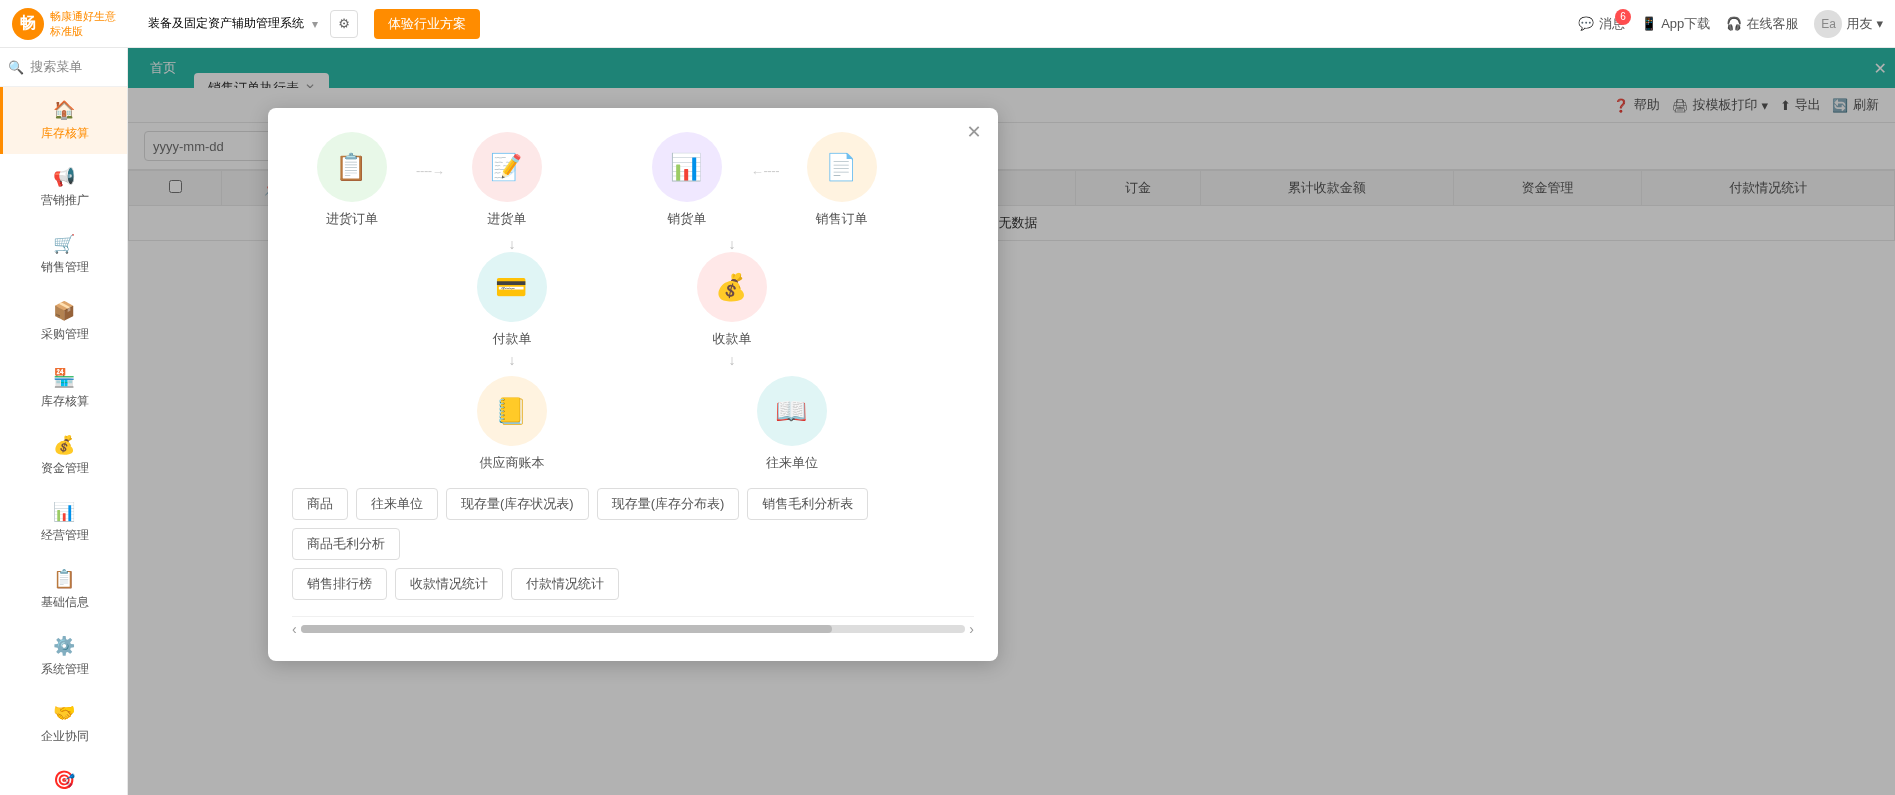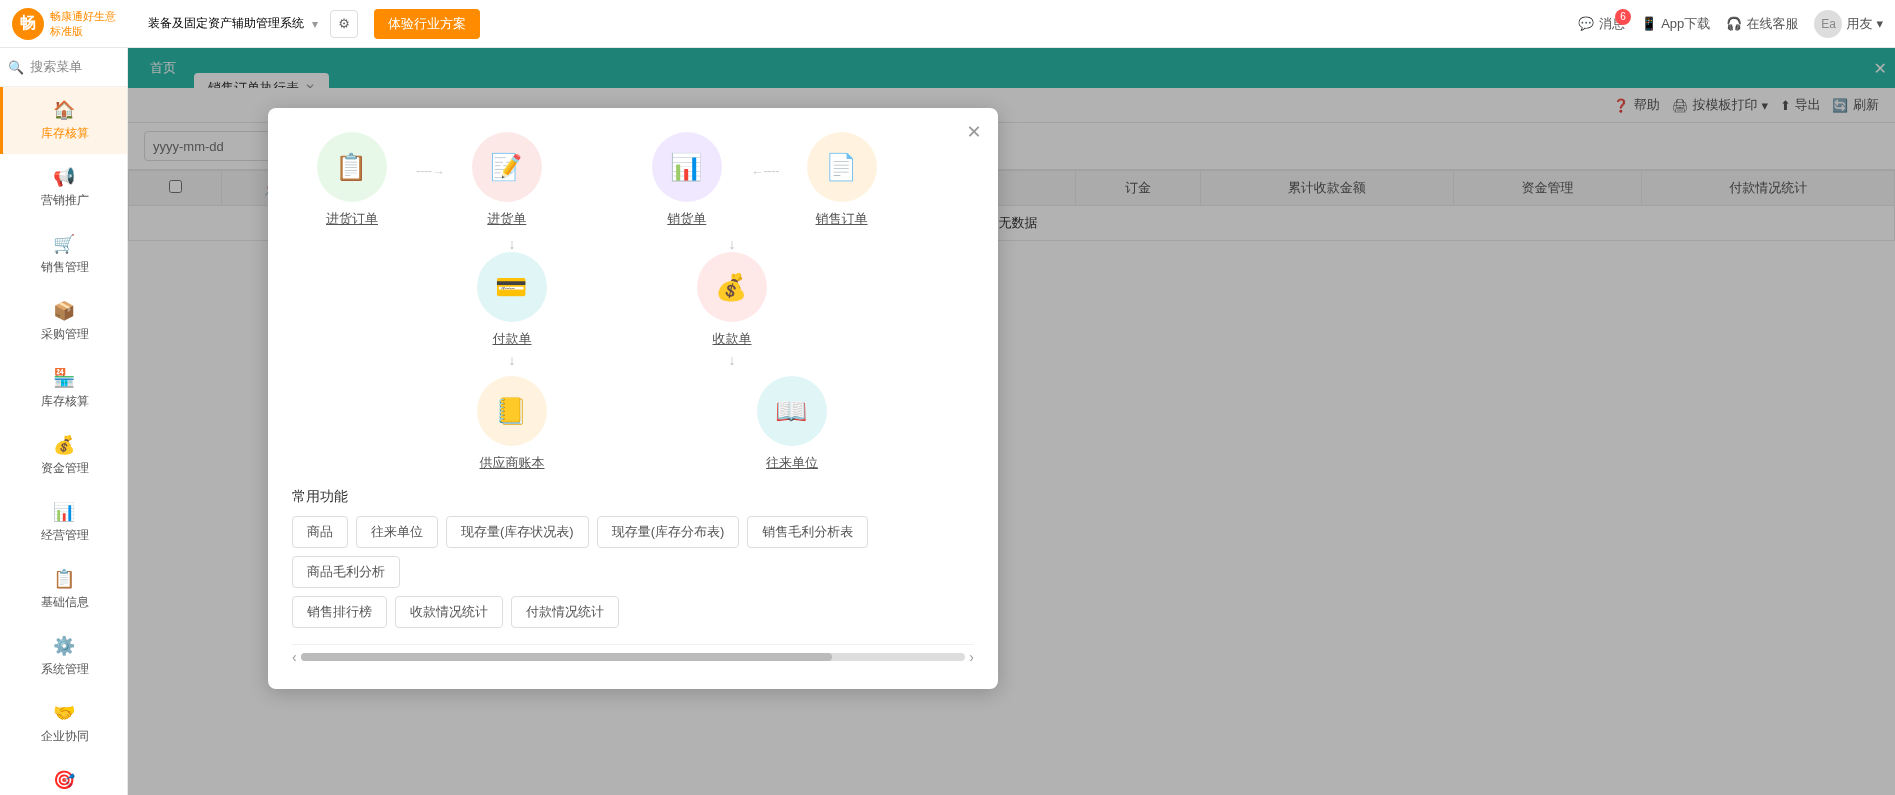--- a/index.html
+++ b/index.html
@@ -64,21 +64,21 @@
     .modal { background: #fff; border-radius: 8px; width: 730px; padding: 24px; position: relative; box-shadow: 0 4px 20px rgba(0,0,0,0.2); }
     .modal-close { position: absolute; top: 12px; right: 12px; cursor: pointer; color: #999; font-size: 18px; width: 24px; height: 24px; display: flex; align-items: center; justify-content: center; }
     .flow-node { display: flex; flex-direction: column; align-items: center; gap: 8px; width: 120px; }
     .flow-circle { width: 70px; height: 70px; border-radius: 50%; display: flex; align-items: center; justify-content: center; font-size: 28px; }
     .flow-circle.green { background: #e8f8e8; color: #52c41a; }
     .flow-circle.pink { background: #fde8e8; color: #ff4d4f; }
     .flow-circle.purple { background: #f0e8ff; color: #9254de; }
     .flow-circle.orange { background: #fff3e0; color: #ff8c00; }
     .flow-circle.teal { background: #e0f5f5; color: #2cbcaa; }
     .flow-circle.red { background: #ffe8e8; color: #ff4d4f; }
-    .flow-label { font-size: 13px; color: #555; text-align: center; text-decoration: underline; }
+    .flow-label { font-size: 13px; color: #555; text-align: center; }
 
     
     .common-functions { margin-top: 8px; }
     .cf-title { font-size: 14px; color: #333; margin-bottom: 10px; }
     .cf-buttons { display: flex; flex-wrap: wrap; gap: 8px; }
     .cf-btn { border: 1px solid #ddd; background: #fff; padding: 6px 14px; border-radius: 4px; cursor: pointer; font-size: 13px; color: #555; }
 
     
     .modal-scroll { margin-top: 16px; border-top: 1px solid #f0f0f0; padding-top: 4px; display: flex; align-items: center; gap: 4px; }
     .scroll-track { flex: 1; height: 8px; background: #ddd; border-radius: 4px; }
@@ -355,21 +355,20 @@
               <div class="flow-node">
                 <div class="flow-circle teal" style="cursor:pointer;">
                   <span style="font-size:26px;">📖</span>
                 </div>
                 <span class="flow-label">往来单位</span>
               </div>
             </div>
           </div>
 
           <div class="common-functions">
-            <div class="cf-title">常用功能</div>
             <div class="cf-buttons">
               <button class="cf-btn">商品</button>
               <button class="cf-btn">往来单位</button>
               <button class="cf-btn">现存量(库存状况表)</button>
               <button class="cf-btn">现存量(库存分布表)</button>
               <button class="cf-btn">销售毛利分析表</button>
               <button class="cf-btn">商品毛利分析</button>
             </div>
             <div class="cf-buttons" style="margin-top:8px;">
               <button class="cf-btn">销售排行榜</button>

